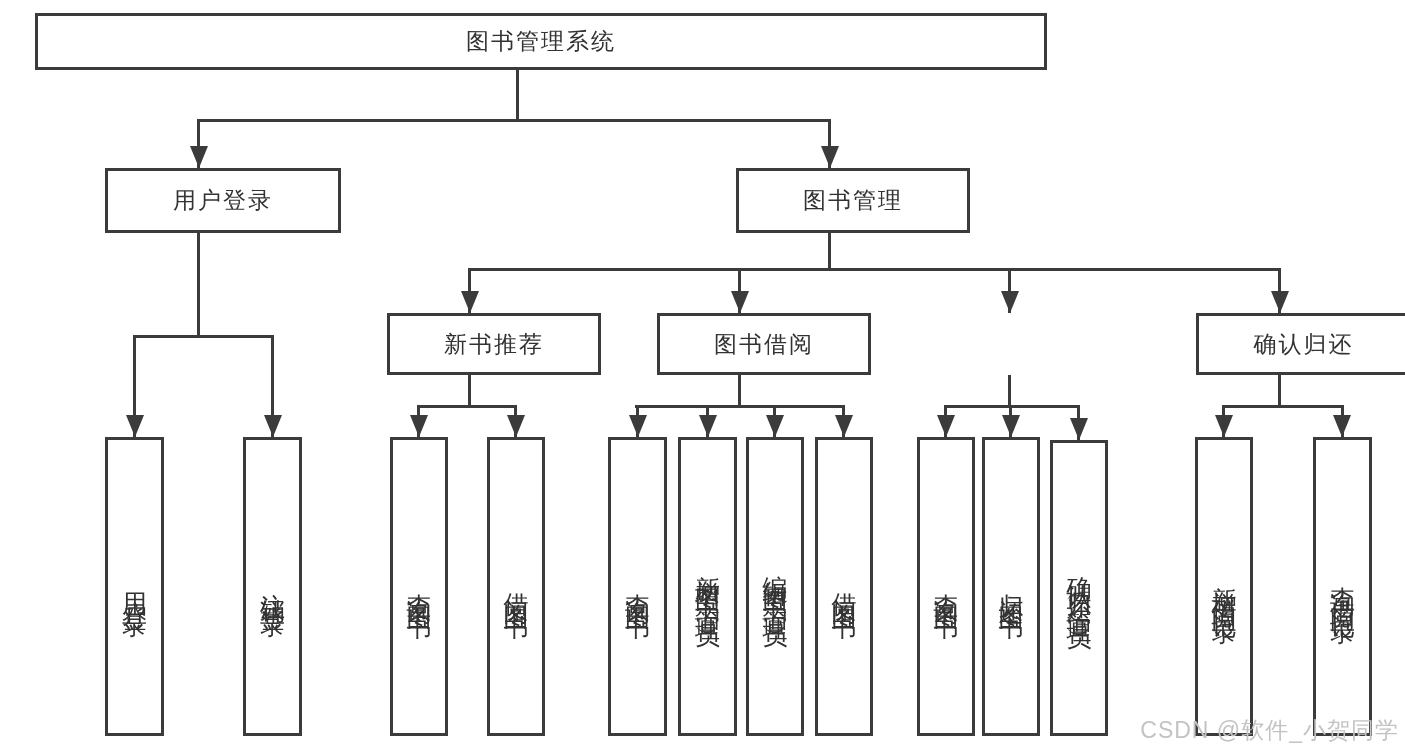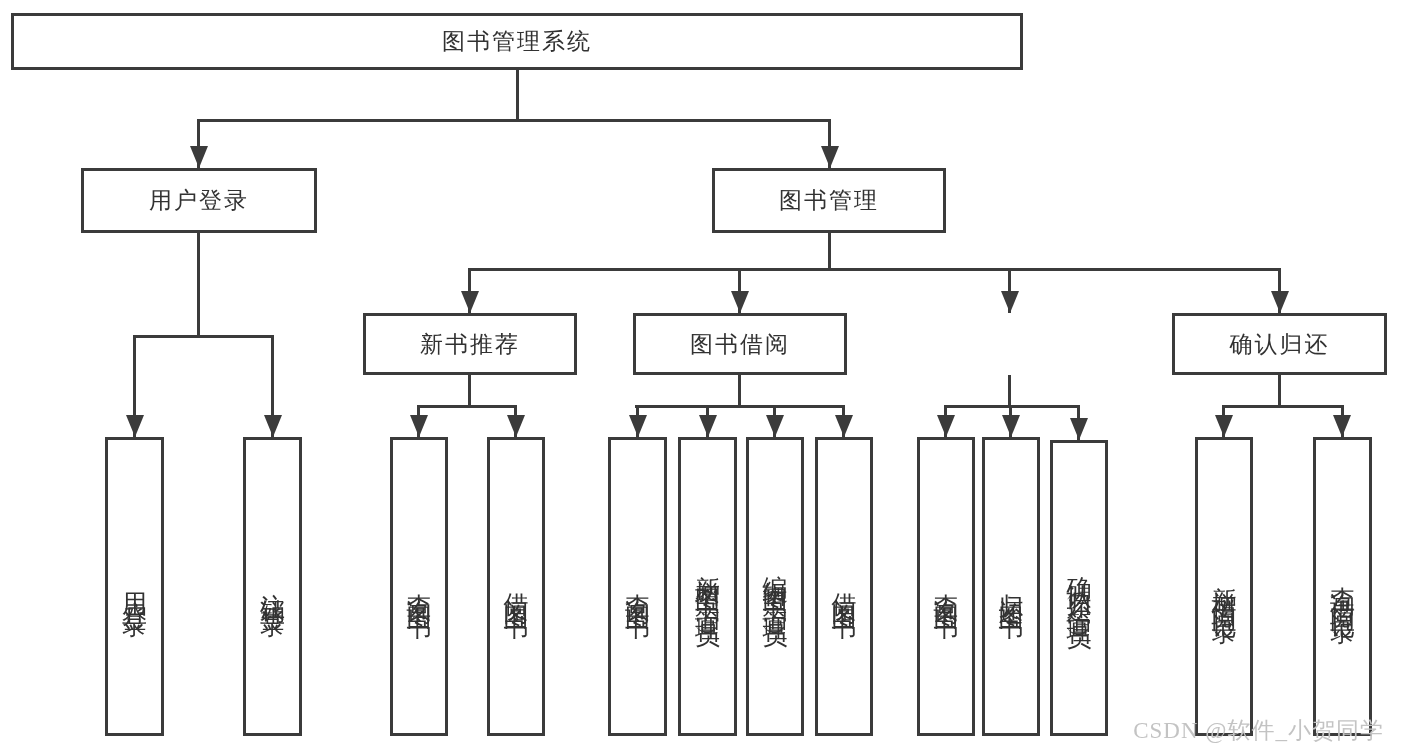--- a/index.html
+++ b/index.html
@@ -5,21 +5,21 @@
   html,body{margin:0;padding:0;background:#ffffff;}
   #canvas{
     position:relative;width:1405px;height:747px;background:#ffffff;
     font-family:"Liberation Sans", sans-serif;overflow:hidden;
   }
   .box{
     position:absolute;background:#ffffff;border:3px solid #3b3b3b;
     box-sizing:border-box;display:flex;align-items:center;justify-content:center;
     color:#323232;z-index:2;
   }
-  .h{font-size:23px;letter-spacing:2px;white-space:nowrap;}
+  .h{font-size:23px;letter-spacing:2px;white-space:nowrap;margin-left:24px;}
   .v{
     writing-mode:vertical-rl;font-size:25px;letter-spacing:7px;line-height:1;
     text-align:center;
   }
   .line{position:absolute;background:#3b3b3b;z-index:1;}
   .ar{
     position:absolute;width:0;height:0;z-index:3;
     border-left:9px solid transparent;border-right:9px solid transparent;
     border-top:22px solid #3b3b3b;
   }
@@ -116,15 +116,15 @@
   <div class="ar" style="left:1002px;top:415px;"></div>
   <div class="ar" style="left:1070px;top:418px;"></div>
 
   <div class="line" style="left:1278px;top:375px;width:3px;height:32px;"></div>
   <div class="line" style="left:1222px;top:405px;width:121px;height:3px;"></div>
   <div class="line" style="left:1222px;top:405px;width:3px;height:32px;"></div>
   <div class="line" style="left:1341px;top:405px;width:3px;height:32px;"></div>
   <div class="ar" style="left:1215px;top:415px;"></div>
   <div class="ar" style="left:1333px;top:415px;"></div>
 
-  <div class="watermark" style="right:21px;top:715px;font-family:Liberation Serif, serif;">CSDN @软件_小贺同学</div>
+  <div class="watermark" style="right:6px;top:715px;">CSDN @软件_小贺同学</div>
 
 </div>
 
 </body></html>

